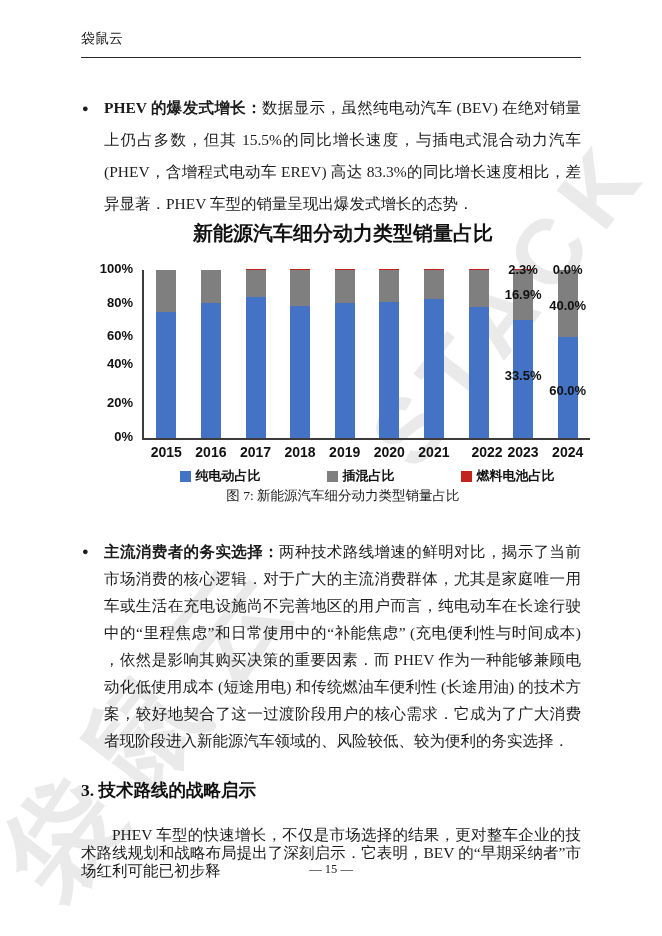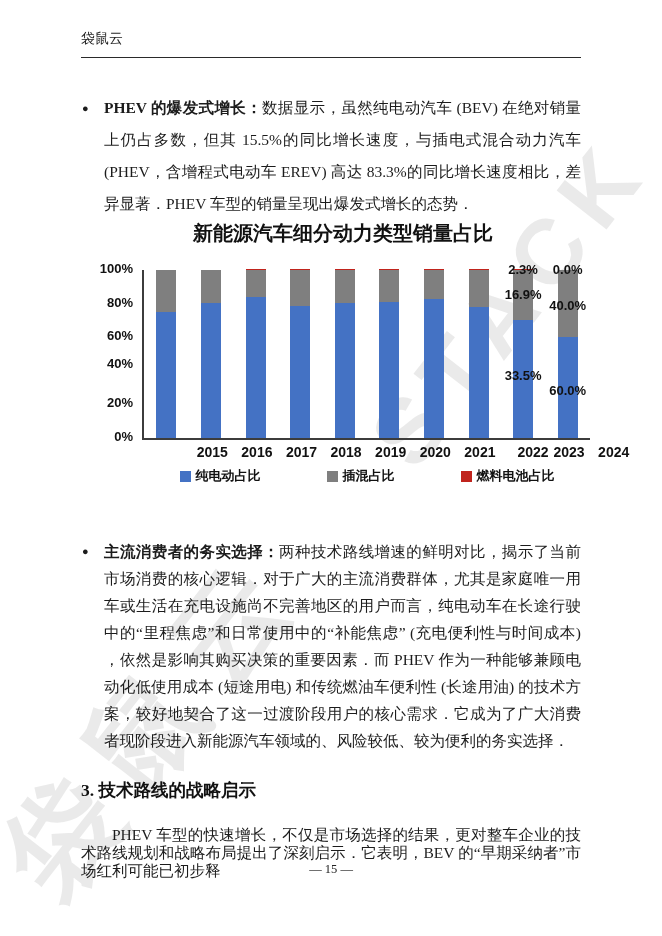--- a/index.html
+++ b/index.html
@@ -23,21 +23,21 @@
   .bullet.b2{line-height:27px;margin-top:26px;}
   
   .chart{position:relative;width:524px;height:292px;margin:4px 0 0 -12px;
     font-family:"Liberation Sans",sans-serif;}
   .chart-title{position:absolute;top:0;left:0;right:0;text-align:center;
     font-size:20px;font-weight:bold;color:#111;}
   .plot{position:absolute;left:61px;top:50px;width:446px;height:168px;
     border-left:2px solid #3c3c3c;border-bottom:2px solid #3c3c3c;}
   .ytick{position:absolute;left:0;width:52px;text-align:right;font-size:13px;font-weight:bold;color:#111;}
   .bar{position:absolute;bottom:0;width:20px;display:flex;flex-direction:column;justify-content:flex-end;}
-  .xlabel{position:absolute;top:174px;transform:translateX(-50%);font-size:14px;font-weight:bold;color:#111;margin-left:46px;}
+  .xlabel{position:absolute;top:174px;transform:translateX(-50%);font-size:14px;font-weight:bold;color:#111;}
   .anno{position:absolute;font-size:13px;font-weight:bold;color:#111;
     transform:translate(-50%,50%);white-space:nowrap;}
   .legend{position:absolute;top:247px;left:0;right:0;display:flex;justify-content:center;
     gap:18px;font-size:13px;font-weight:bold;color:#111;}
   .legend-item{display:flex;align-items:center;gap:5px;padding-left:48px;}
   .legend-swatch{width:11px;height:11px;display:inline-block;}
   .fig-caption{position:absolute;top:267px;left:0;right:0;text-align:center;
     font-family:"Liberation Serif",serif;font-size:13.5px;color:#222;}
   .section-heading{font-size:17.5px;font-weight:bold;margin-top:24px;color:#111;}
   .para{font-size:15.5px;line-height:18px;text-align:justify;text-indent:2em;margin-top:24px;}
@@ -134,20 +134,21 @@
           </span>
           <span class="legend-item">
             <span class="legend-swatch" style="background: rgb(127, 127, 127);"></span>
             <span class="legend-label">插混占比</span>
           </span>
           <span class="legend-item">
             <span class="legend-swatch" style="background: rgb(192, 36, 29);"></span>
             <span class="legend-label">燃料电池占比</span>
           </span>
         </div>
+      <div class="fig-caption">图 7: 新能源汽车细分动力类型销量占比</div>
     <div class="ytick" style="top: 41px;">100%</div>
         <div class="ytick" style="top: 74.6px;">80%</div>
         <div class="ytick" style="top: 108.2px;">60%</div>
         <div class="ytick" style="top: 136px;">40%</div>
         <div class="ytick" style="top: 175.4px;">20%</div>
         <div class="ytick" style="top: 209px;">0%</div>
       </figure>
 
     <div class="bullet b2">
       <span class="marker">●</span><span class="lead">主流消费者的务实选择：</span><span>两种技术路线增速的鲜明对比，揭示了当前市场消费的核心逻辑．对于广大的主流消费群体，尤其是家庭唯一用车或生活在充电设施尚不完善地区的用户而言，纯电动车在长途行驶中的“里程焦虑”和日常使用中的“补能焦虑” (充电便利性与时间成本) ，依然是影响其购买决策的重要因素．而 PHEV 作为一种能够兼顾电动化低使用成本 (短途用电) 和传统燃油车便利性 (长途用油) 的技术方案，较好地契合了这一过渡阶段用户的核心需求．它成为了广大消费者现阶段进入新能源汽车领域的、风险较低、较为便利的务实选择．</span>

